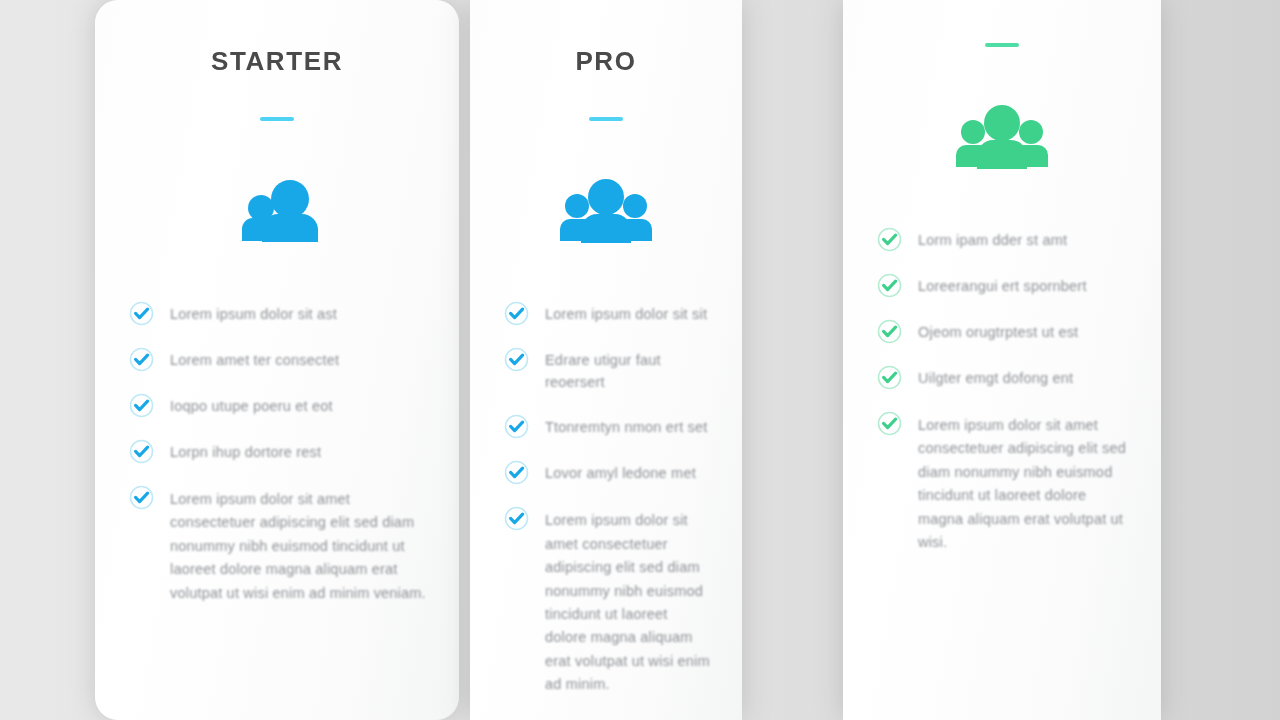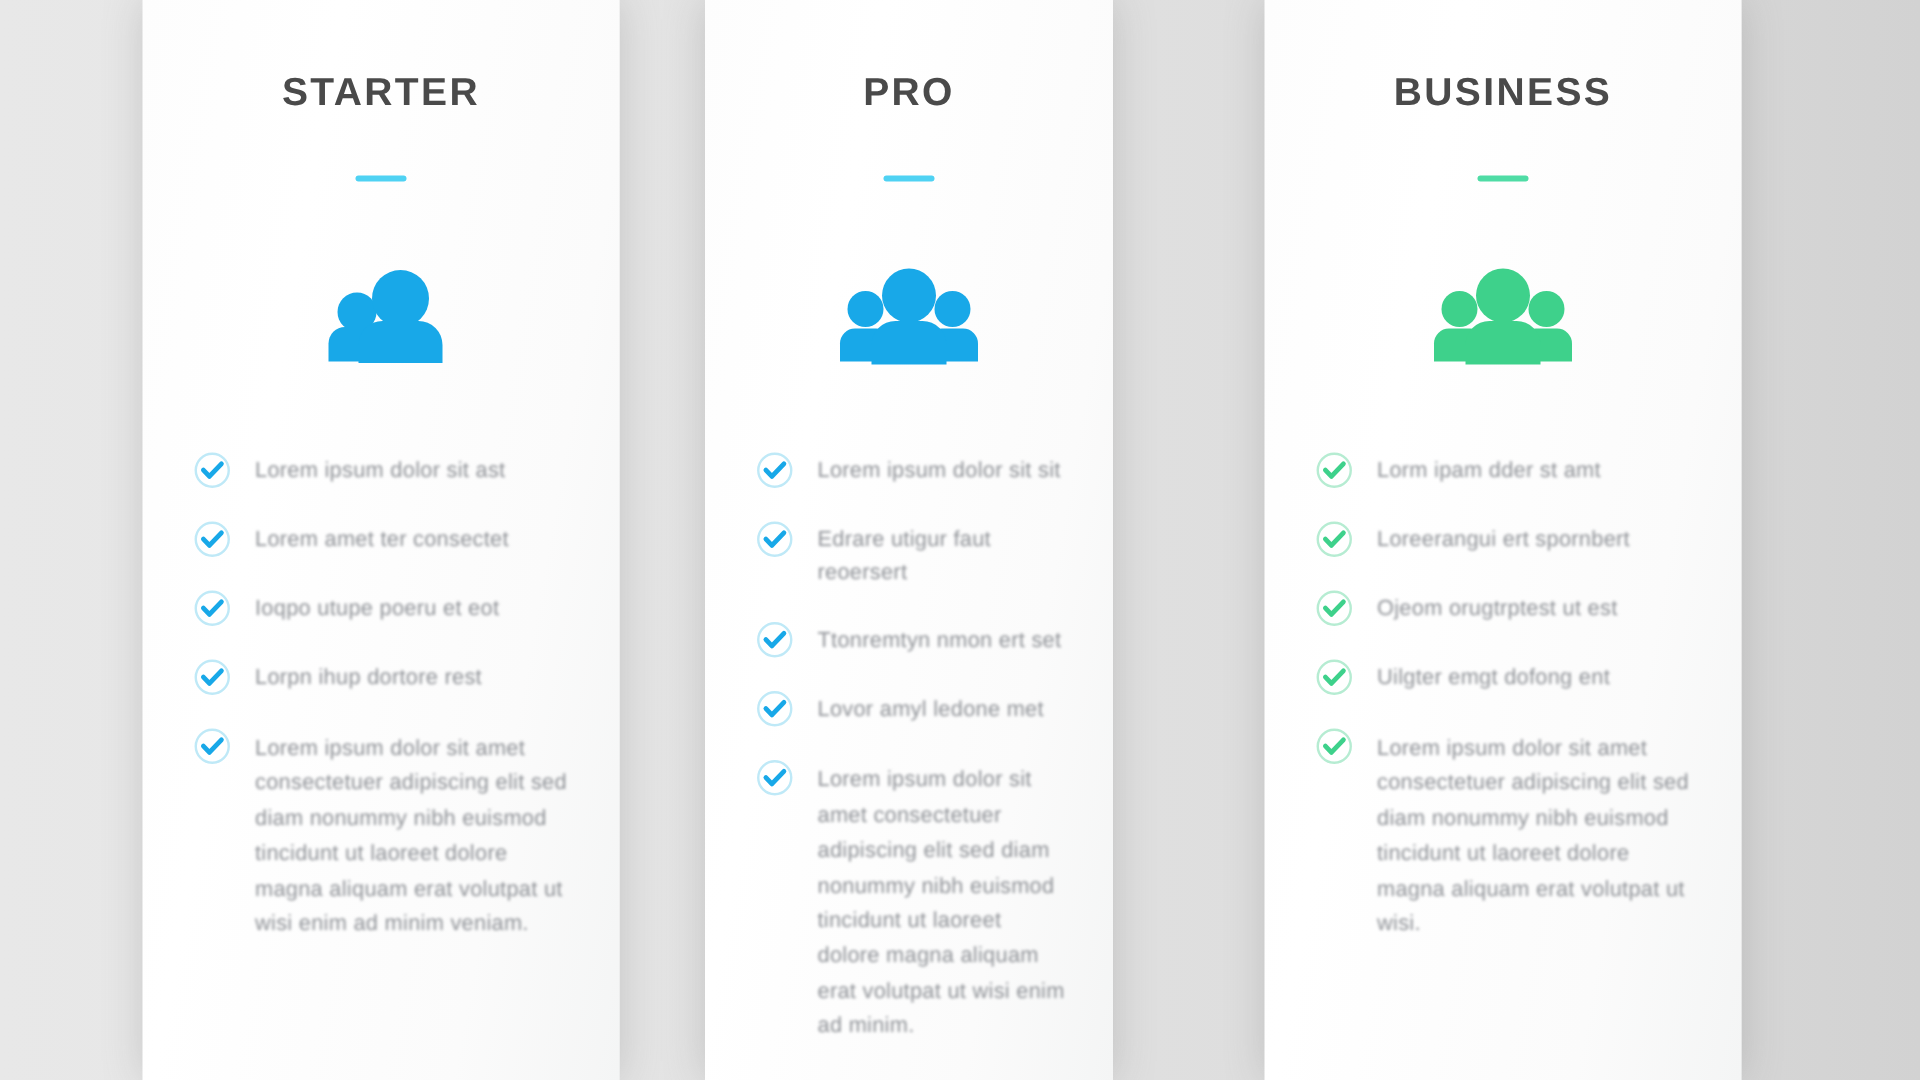--- a/index.html
+++ b/index.html
@@ -24,21 +24,21 @@
   }
 
   .card {
     position: absolute;
     top: 0;
     height: 720px;
     background: linear-gradient(100deg, #fdfdfd 0%, #ffffff 30%, #fbfbfb 75%, #f4f5f5 100%);
     box-shadow: 0 0 26px rgba(120,120,120,0.30);
     overflow: hidden;
   }
-  .card-1 { left: 95px;  width: 318px; }
+  .card-1 { left: 95px;  width: 364px; border-radius: 23px; }
   .card-2 { left: 470px; width: 272px; }
   .card-3 { left: 843px; width: 318px; }
 
   .card-inner {
     position: absolute;
     inset: 0;
     display: flex;
     flex-direction: column;
     align-items: center;
   }
@@ -240,21 +240,20 @@
             </svg>
           </span>
           <span class="feature-text para">Lorem ipsum dolor sit amet consectetuer adipiscing elit sed diam nonummy nibh euismod tincidunt ut laoreet dolore magna aliquam erat volutpat ut wisi enim ad minim.</span>
         </li>
       </ul>
     </div>
   </div>
 
   <div class="card card-3">
     <div class="card-inner">
-      <div class="plan-title">BUSINESS</div>
       <div class="divider" style="background:#4fdca5;"></div>
 
       <div class="plan-icon">
         <svg width="96" height="72" viewBox="0 0 96 72">
           <circle cx="19" cy="33" r="12" fill="#3ed18b"></circle>
           <path d="M2 68 v-12 a10 10 0 0 1 10 -10 h14 a10 10 0 0 1 10 10 v12 z" fill="#3ed18b"></path>
           <circle cx="77" cy="33" r="12" fill="#3ed18b"></circle>
           <path d="M60 68 v-12 a10 10 0 0 1 10 -10 h14 a10 10 0 0 1 10 10 v12 z" fill="#3ed18b"></path>
           <circle cx="48" cy="24" r="18" fill="#3ed18b"></circle>
           <path d="M23 70 v-13 a16 16 0 0 1 16 -16 h18 a16 16 0 0 1 16 16 v13 z" fill="#3ed18b"></path>

